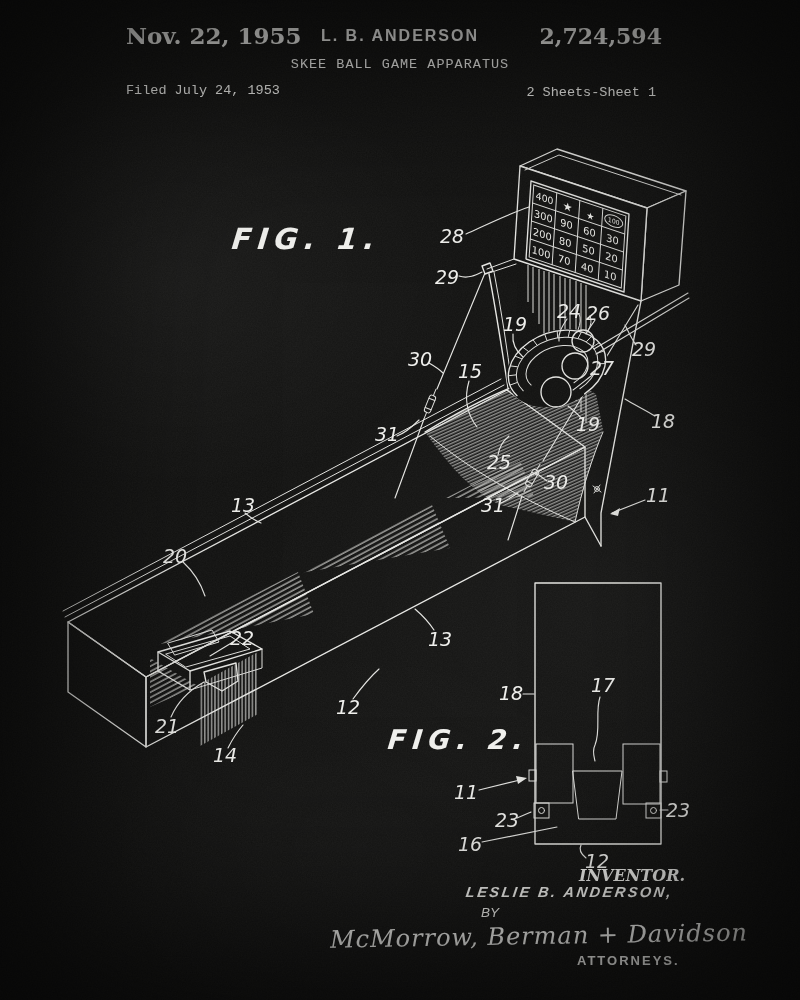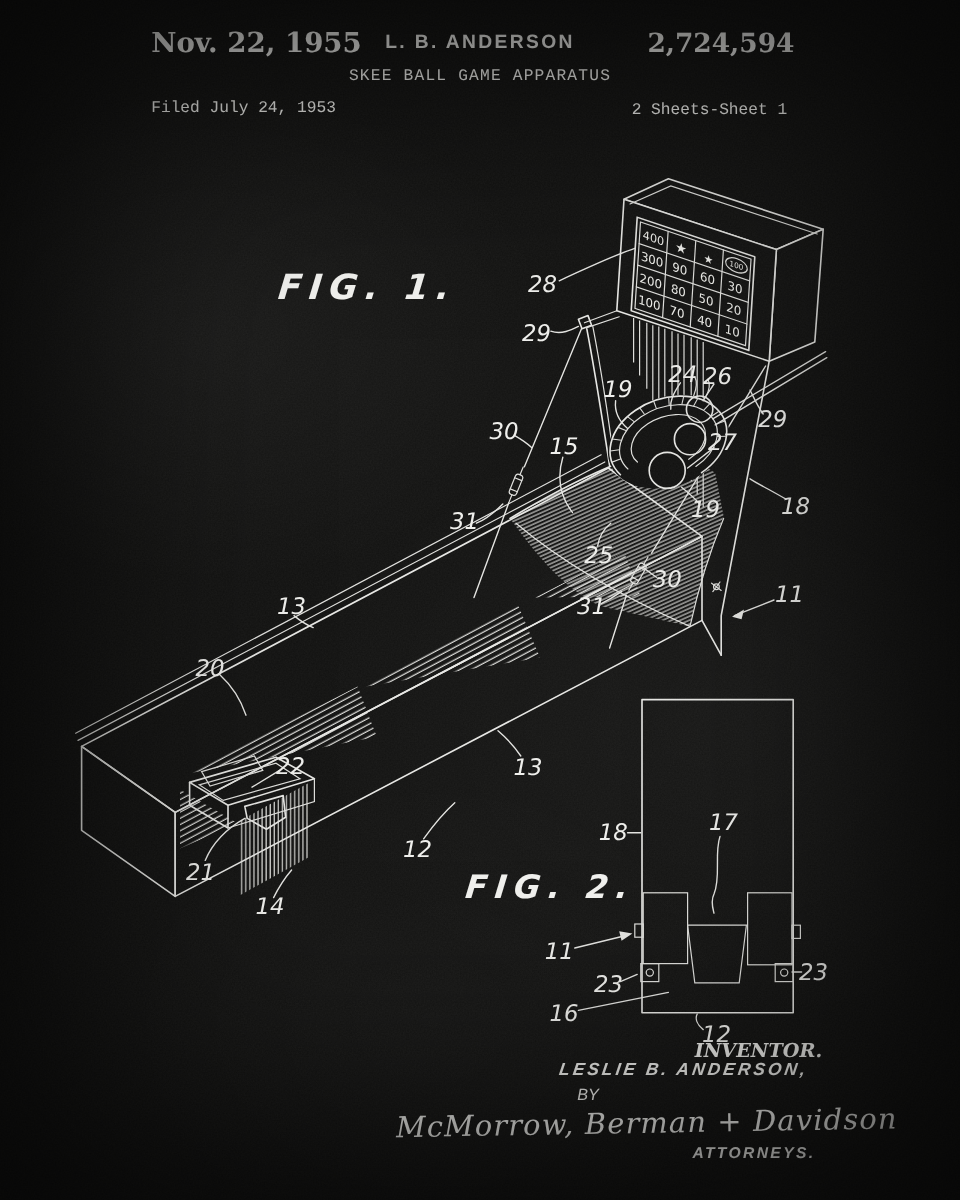--- a/index.html
+++ b/index.html
@@ -24,21 +24,21 @@
   .figlbl{font-family:"DejaVu Sans",sans-serif;font-style:italic;font-weight:bold;
     letter-spacing:6px;transform:skewX(-6deg);color:#f1f1ee;}
   .fig1lbl{left:232px;top:222px;font-size:29px;}
   .fig2lbl{left:388px;top:724px;font-size:27px;}
   .ft-inv{left:579px;top:866px;font-family:"DejaVu Serif","Liberation Serif",serif;
     font-style:italic;font-weight:bold;font-size:16px;}
   .ft-name{left:466px;top:884px;font-size:14.5px;font-weight:bold;font-style:italic;letter-spacing:2.5px;transform:skewX(-8deg);}
   .ft-by{left:481px;top:905px;font-size:13.5px;font-weight:normal;font-style:italic;}
   .ft-sig{left:330px;top:922px;font-family:"DejaVu Serif","Liberation Serif",serif;
     font-style:italic;font-size:24px;letter-spacing:1px;transform:rotate(-1deg);}
-  .ft-att{left:577px;top:953px;font-size:13px;font-weight:bold;font-style:italic;letter-spacing:2px;}
+  .ft-att{left:577px;top:953px;font-size:13px;font-weight:bold;letter-spacing:2px;}
   svg{position:absolute;left:0;top:0;}
   .ln{fill:none;stroke:#e7e7e4;stroke-width:1.35;stroke-linecap:round;stroke-linejoin:round;}
   .lt{fill:none;stroke:#e0e0dd;stroke-width:1;stroke-linecap:round;}
   .ld{fill:none;stroke:#e4e4e1;stroke-width:1.15;stroke-linecap:round;}
   .solid{fill:#131312;stroke:#e7e7e4;stroke-width:1.35;stroke-linejoin:round;}
   .callout{font-family:"DejaVu Sans",sans-serif;font-style:italic;font-size:19px;
     fill:#efefec;text-anchor:middle;}
   .sb-t{font-family:"DejaVu Sans",sans-serif;fill:#eeeeea;text-anchor:middle;}
   .ah{fill:#e7e7e4;stroke:none;}
 </style>

